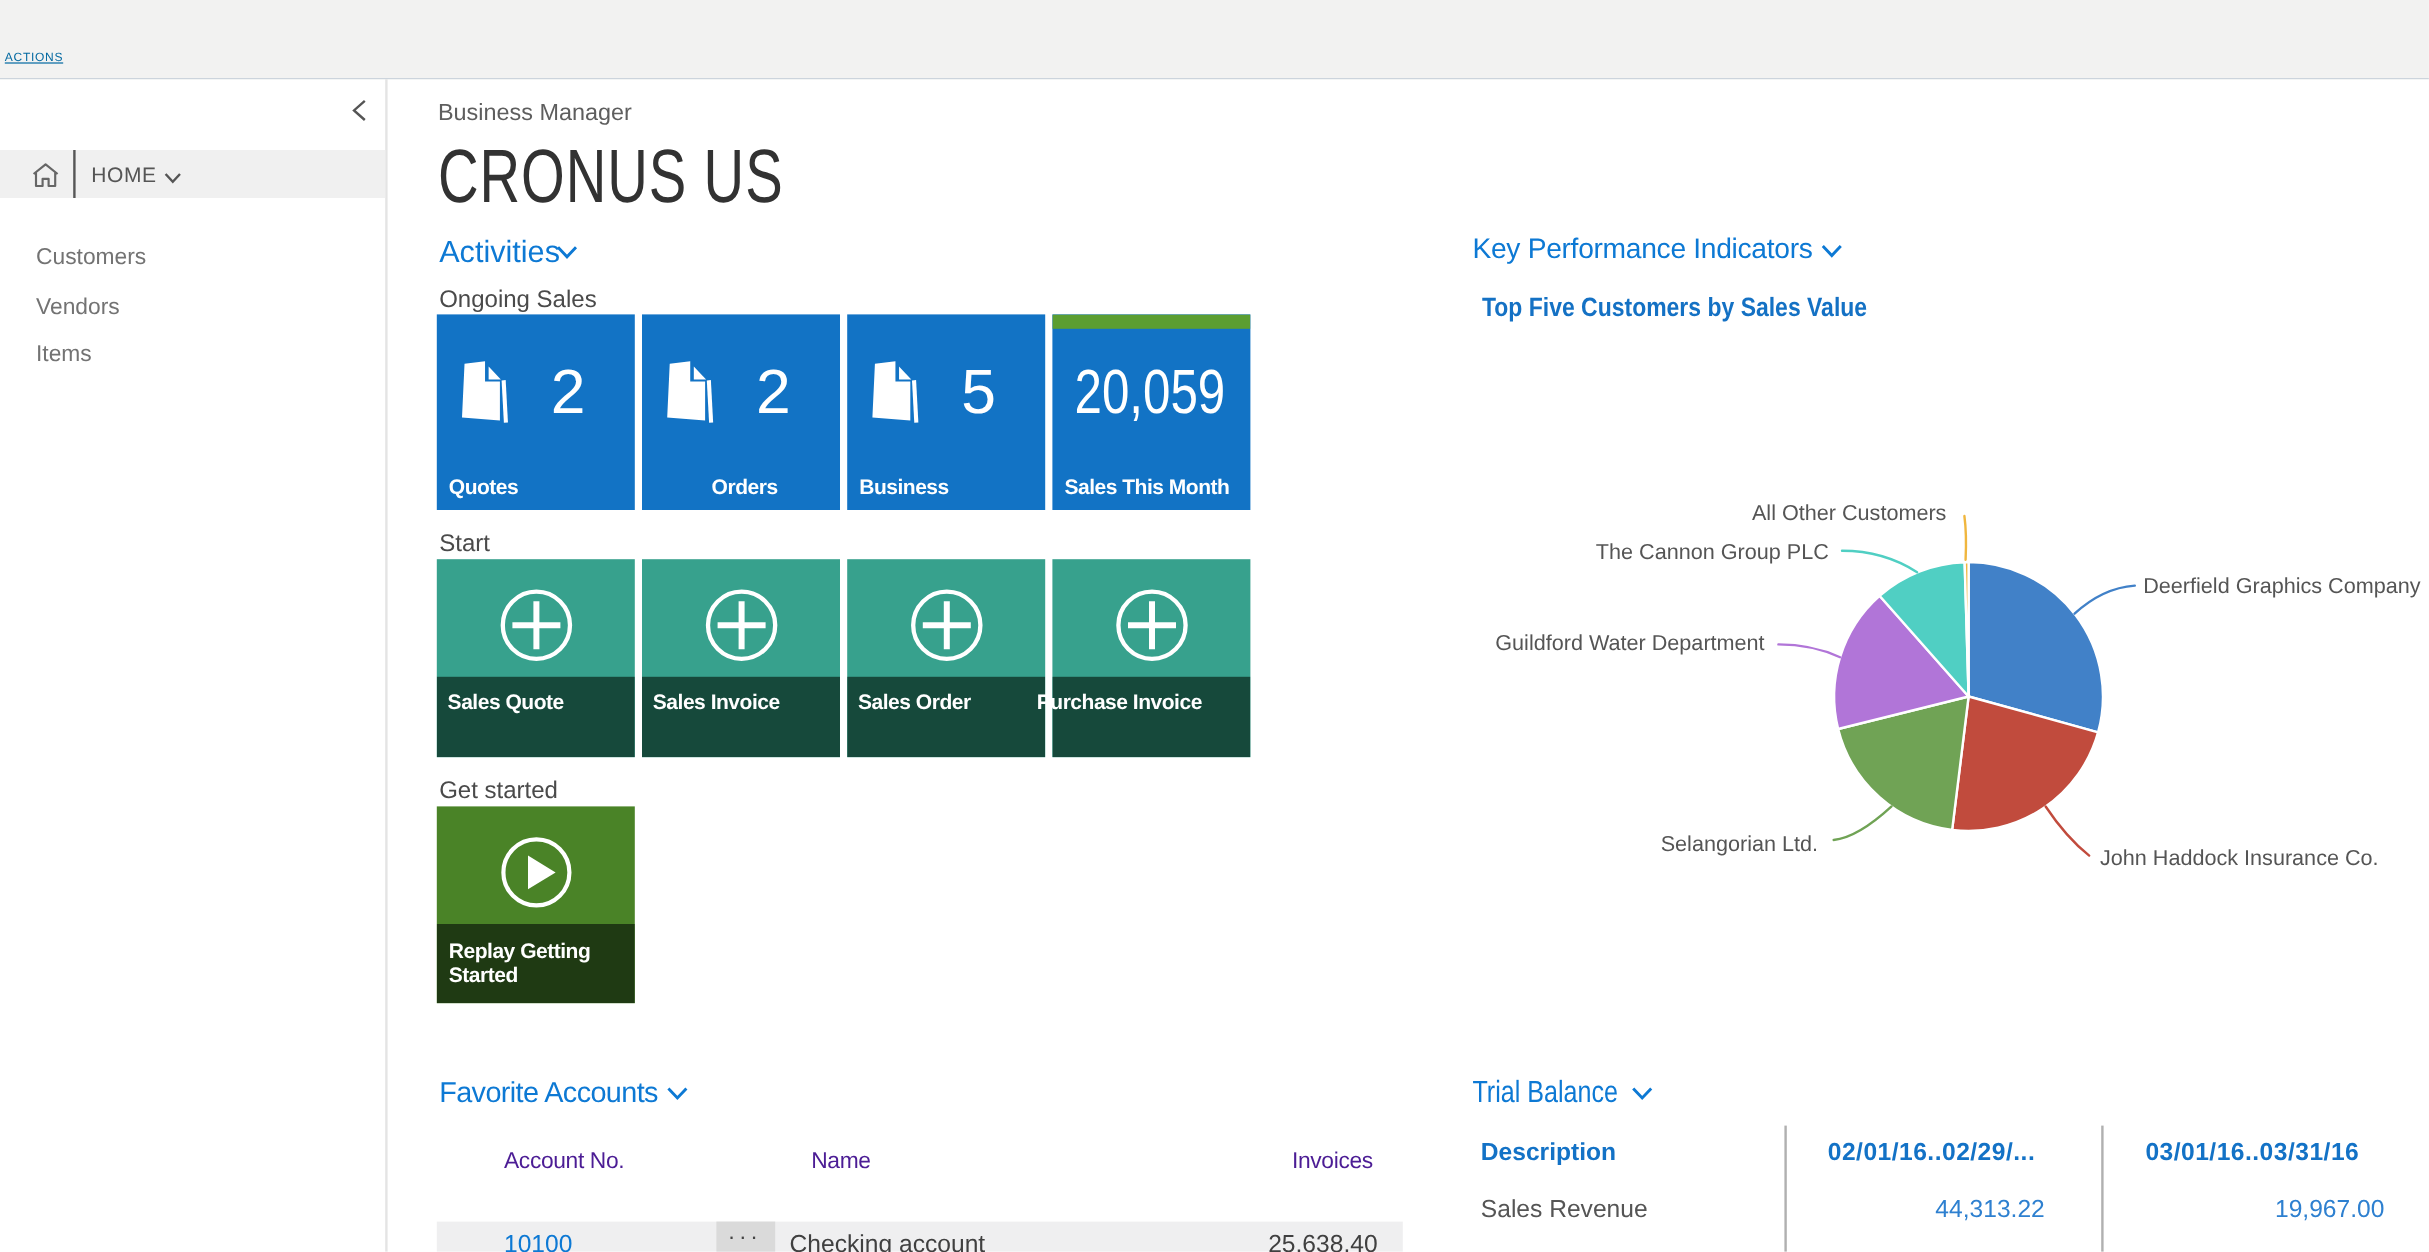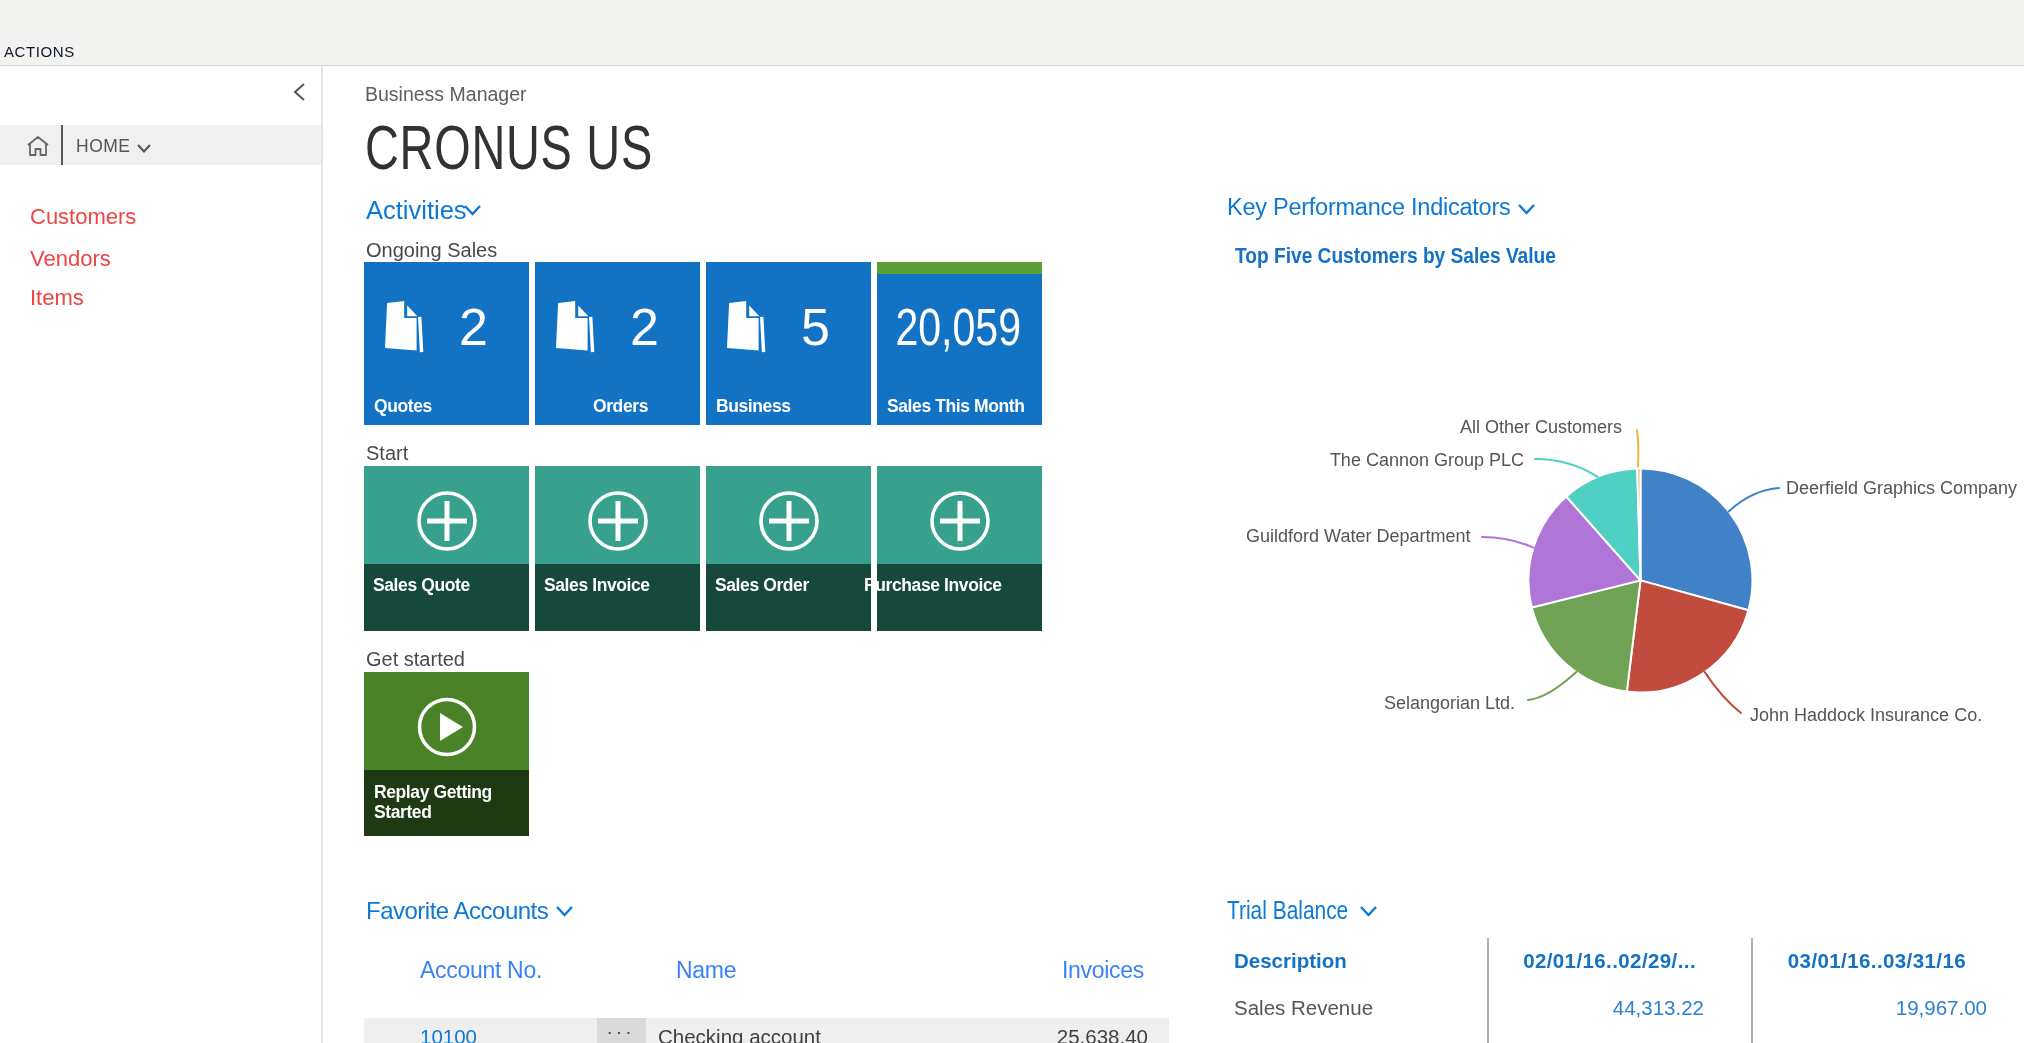--- a/index.html
+++ b/index.html
@@ -2,42 +2,42 @@
 <html><head>
 <meta charset="utf-8">
 <style>
 * { margin:0; padding:0; box-sizing:border-box; }
 html,body { width:2024px; height:1043px; background:#fff; overflow:hidden;
   font-family:"Liberation Sans", sans-serif; }
 .abs { position:absolute; }
 
 #topbar { position:absolute; left:0; top:0; width:2024px; height:66px;
   background:#f2f2f1; border-bottom:1px solid #ccd4dc; }
-#actions { position:absolute; left:4px; top:43px; font-size:15px; color:#0f172a;
-  letter-spacing:0.6px; }
+#actions { position:absolute; left:4px; top:43px; font-size:10px; color:#0369a1;
+  letter-spacing:0.6px;text-decoration:underline; }
 
 #sidediv { position:absolute; left:321px; top:66px; width:2px; height:977px; background:#e4e4e4; }
 #homerow { position:absolute; left:0; top:125px; width:321px; height:40px; background:#f0f0f0; }
 #homesep { position:absolute; left:61px; top:125px; width:2px; height:40px; background:#565656; }
 #hometext { position:absolute; left:76px; top:136px; font-size:17.5px; color:#555; letter-spacing:0.5px; }
-.nav { position:absolute; left:30px; font-size:22px; color:#ef4444; }
+.nav { position:absolute; left:30px; font-size:19px; color:#737373; }
 
 #bm { position:absolute; left:365px; top:83px; font-size:19.5px; color:#5e5e5e; }
 #cronus { position:absolute; left:365px; top:110.5px; font-size:63px; color:#323232;
   transform:scaleX(0.744); transform-origin:left top; white-space:nowrap; letter-spacing:1px; }
 .sechdr { position:absolute; font-size:25.5px; color:#0d79d4; white-space:nowrap; }
 .grplbl { position:absolute; font-size:20px; color:#4a4a4a; white-space:nowrap; }
 
 .tile { position:absolute; width:165px; height:163px; overflow:hidden; }
 .blue { background:#1273c5; }
 .tilelbl { position:absolute; left:10px; bottom:12px; font-size:17.5px; font-weight:600; letter-spacing:-0.4px; color:#fff; white-space:nowrap; }
 .startile { background:#37a18d; }
 .startile .bot { position:absolute; left:0; top:98px; width:165px; height:67px; background:#16493b; }
 
-.tbl-hdr { position:absolute; font-size:23px; letter-spacing:-0.3px; color:#3b82f6; white-space:nowrap; }
+.tbl-hdr { position:absolute; font-size:19px; letter-spacing:-0.3px; color:#4c1d95; white-space:nowrap; }
 .tbl-txt { position:absolute; font-size:20.5px; color:#404040; white-space:nowrap; }
 
 .tb-bold { position:absolute; font-size:20.5px; font-weight:bold; color:#1372c6; white-space:nowrap; }
 .tb-val { position:absolute; font-size:20.5px; color:#2e80d0; white-space:nowrap; }
 </style>
 </head>
 <body>
 <div id="topbar"></div>
 <div id="actions">ACTIONS</div>
 <div id="sidediv"></div>

